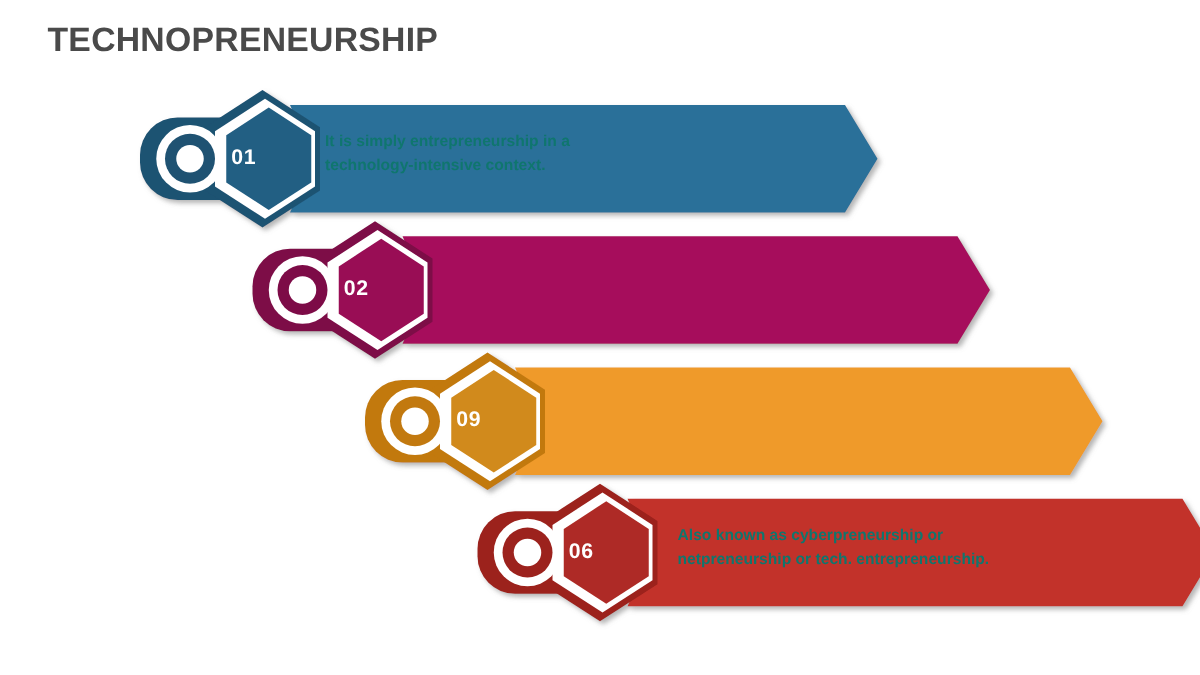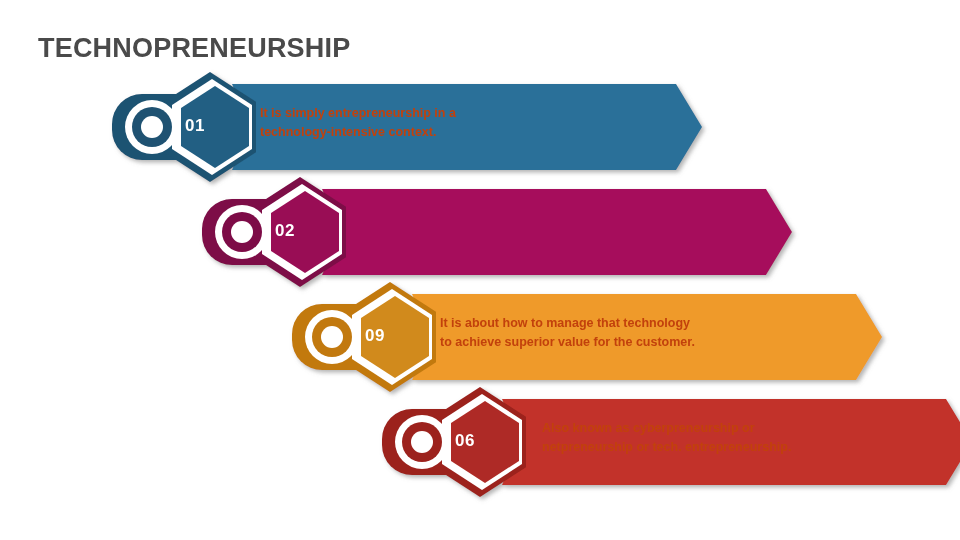--- a/index.html
+++ b/index.html
@@ -21,21 +21,20 @@
   }
   #page-title {
     position: absolute;
     left: 38px;
     top: 17px;
     font-size: 27px;
     font-weight: bold;
     color: #4a4a4a;
     letter-spacing: 0.2px;
     white-space: nowrap;
-    margin-top: 16px;
   }
   .row {
     position: absolute;
     width: 780px;
     height: 110px;
   }
   .row svg.shape {
     position: absolute;
     left: 0;
     top: 0;
@@ -47,21 +46,21 @@
     font-size: 17px;
     font-weight: bold;
     color: #ffffff;
     letter-spacing: 0.5px;
   }
   .desc {
     position: absolute;
     font-size: 12.5px;
     font-weight: bold;
     line-height: 1.55;
-    color: #c2410c;
+    color: #0f766e;
     white-space: pre-line;
   }
 </style>
 </head>
 <body>
 
 <div id="slide">
 
   <div id="page-title">TECHNOPRENEURSHIP</div>
 
@@ -125,22 +124,20 @@
           <polygon points="60.0,32.9 100.0,7.0 140.0,32.9 140.0,77.1 100.0,103.0 60.0,77.1" fill="#ffffff"></polygon>
           <polygon points="69.0,36.1 103.0,14.0 137.0,36.1 137.0,73.9 103.0,96.0 69.0,73.9" fill="#d18a1c"></polygon>
         </g>
         <g>
           <circle cx="40" cy="55" r="27" fill="#ffffff"></circle>
           <circle cx="40" cy="55" r="20" fill="#c2790f"></circle>
           <circle cx="40" cy="55" r="11" fill="#ffffff"></circle>
         </g>
       </svg>
       <div class="num" style="left: 73px; top: 44px;">09</div>
-      <div class="desc" style="left: 148px; top: 32px; width: 410px;">It is about how to manage that technology
-to achieve superior value for the customer.</div>
     </div>
   <div class="row" id="row-3" style="left: 382px; top: 387px;">
       <svg width="790" height="110" viewBox="0 0 790 110" class="shape">
         <defs>
           <filter id="sh3" x="-20%" y="-20%" width="150%" height="160%">
             <feDropShadow dx="2.5" dy="2.5" stdDeviation="2.2" flood-color="#777777" flood-opacity="0.55"></feDropShadow>
           </filter>
         </defs>
         <g filter="url(#sh3)">
           <polygon points="120.0,12.0 564.0,12.0 590.0,55.0 564.0,98.0 120.0,98.0 138.7,55.0" fill="#c2332b"></polygon>

